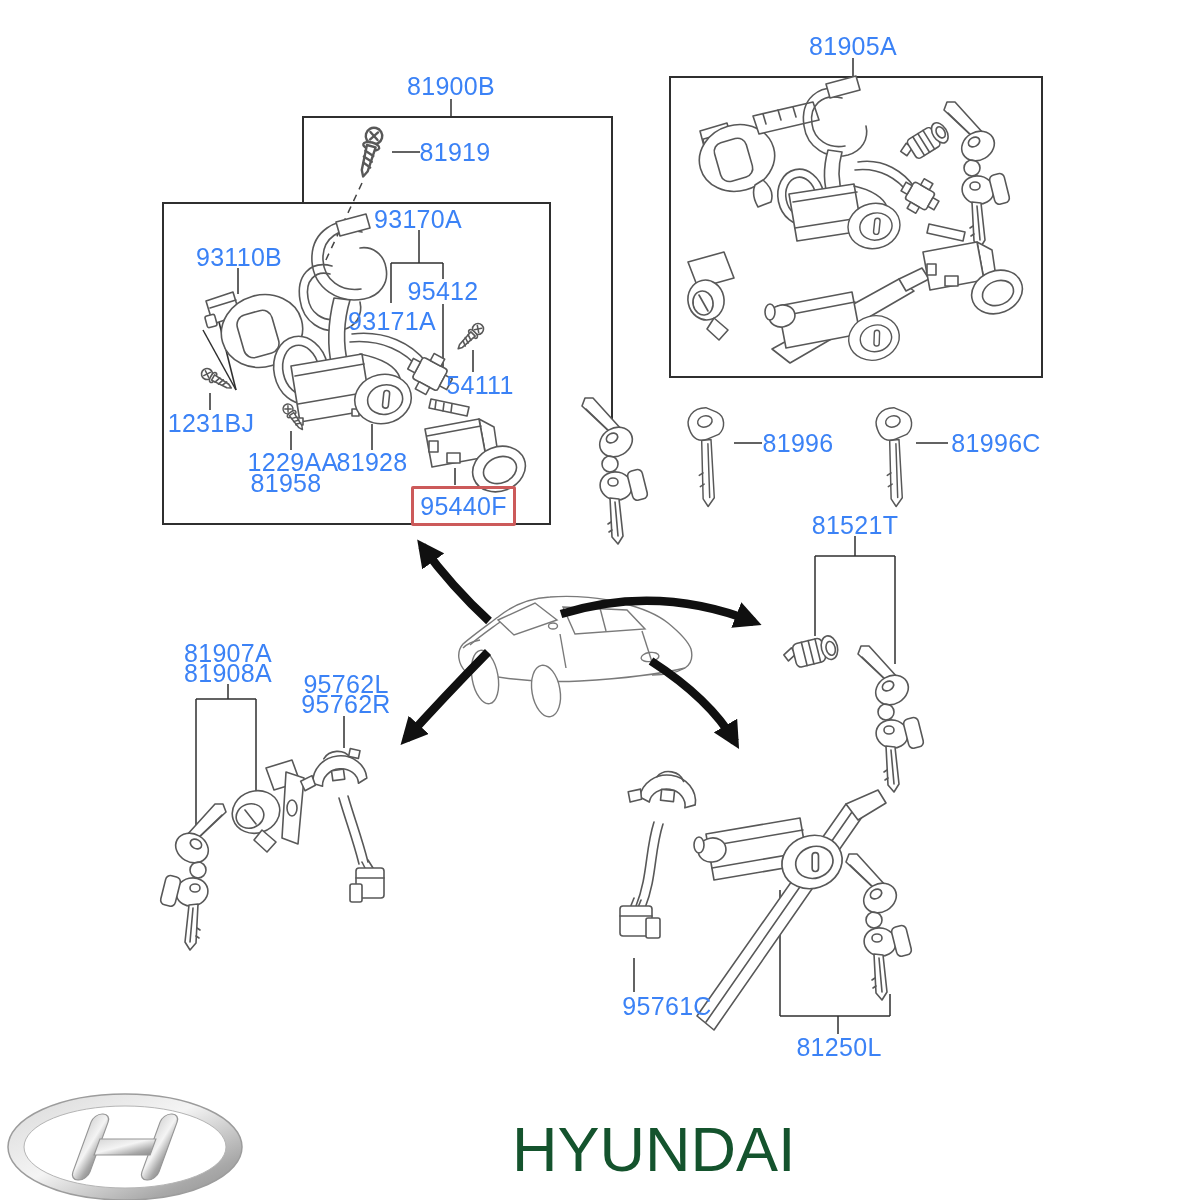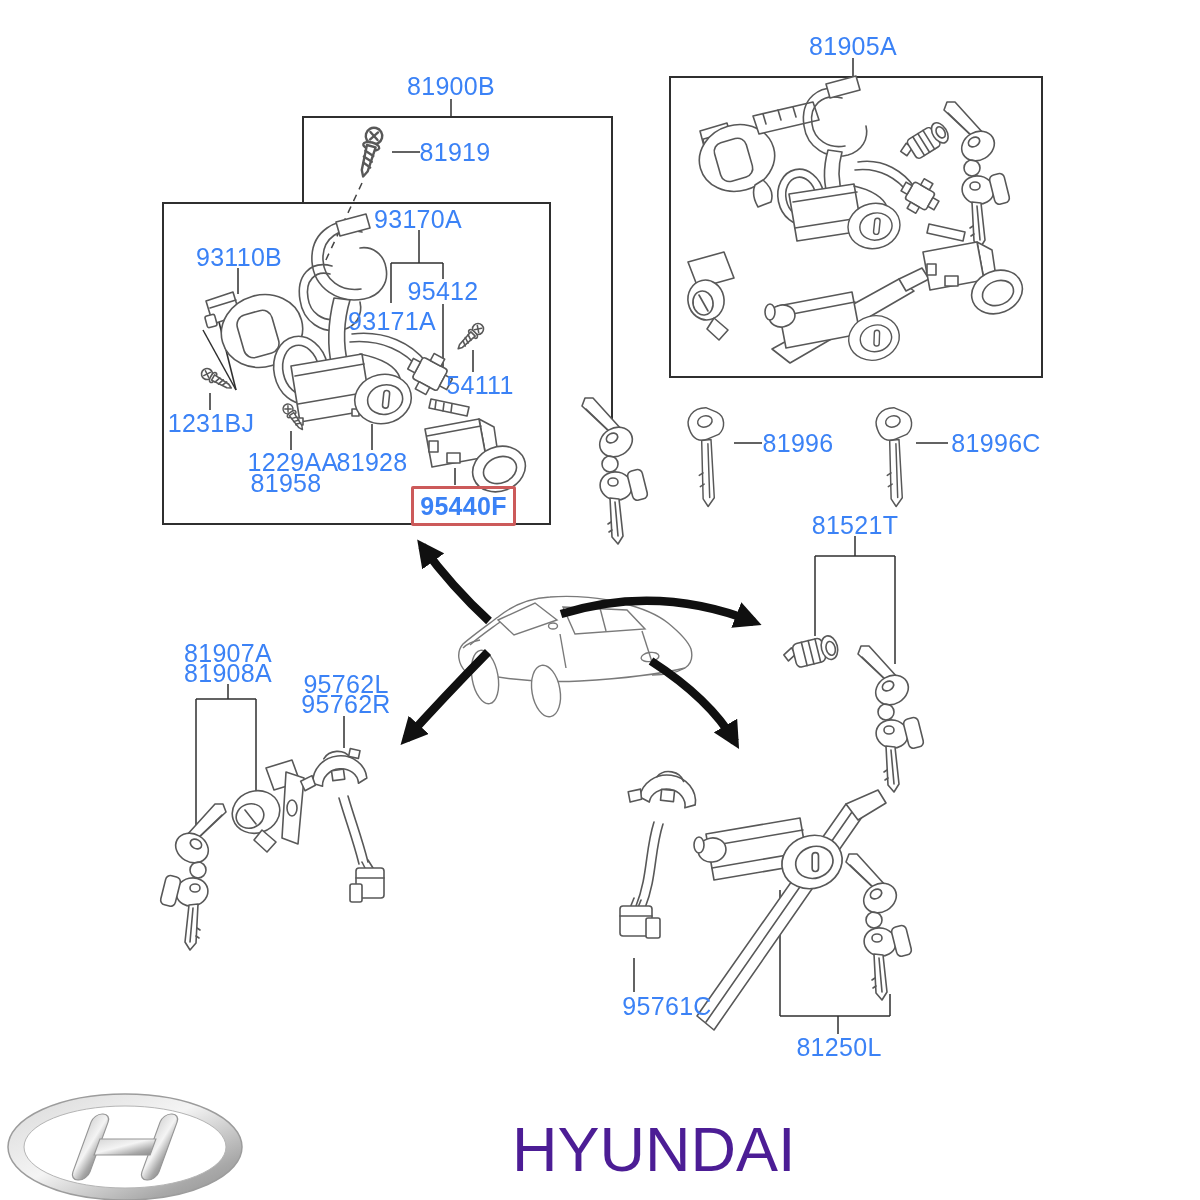--- a/index.html
+++ b/index.html
@@ -3,22 +3,22 @@
 <meta charset="utf-8">
 <style>
   html,body{margin:0;padding:0;background:#fff;}
   #stage{position:relative;width:1200px;height:1200px;background:#fff;overflow:hidden;
          font-family:"Liberation Sans",sans-serif;}
   #art{position:absolute;left:0;top:0;}
   .lbl{position:absolute;transform:translate(-50%,-50%);font-size:25px;color:#3b82f6;
        letter-spacing:.3px;white-space:nowrap;}
   .hl-box{position:absolute;left:411px;top:486px;width:99px;height:34px;
           border:3px solid #cc5a5a;border-radius:2px;display:flex;align-items:center;justify-content:center;}
-  .hl-box .lbl{position:static;transform:none;font-weight:bold;}
-  #footer-text{position:absolute;left:512px;top:1113px;font-size:63px;color:#4c1d95;
+  .hl-box .lbl{position:static;transform:none;}
+  #footer-text{position:absolute;left:512px;top:1113px;font-size:63px;color:#14532d;
                display:inline-flex;gap:16px;white-space:nowrap;}
   
   .pt, .pt *{fill:#ffffff;stroke:#585858;stroke-width:1.6;stroke-linejoin:round;stroke-linecap:round;}
   .ln{fill:none !important;}
   .box{fill:none;stroke:#2f2f2f;stroke-width:2;}
   .ld{stroke:#2f2f2f;stroke-width:1.5;fill:none;}
   .dsh{stroke:#444;stroke-width:1.5;fill:none;stroke-dasharray:7 6;}
   .car, .car *{fill:none;stroke:#7a7a7a;stroke-width:1.4;}
   .car .wh{fill:#fff;}
   .arr{fill:none;stroke:#101010;stroke-width:8.5;}

